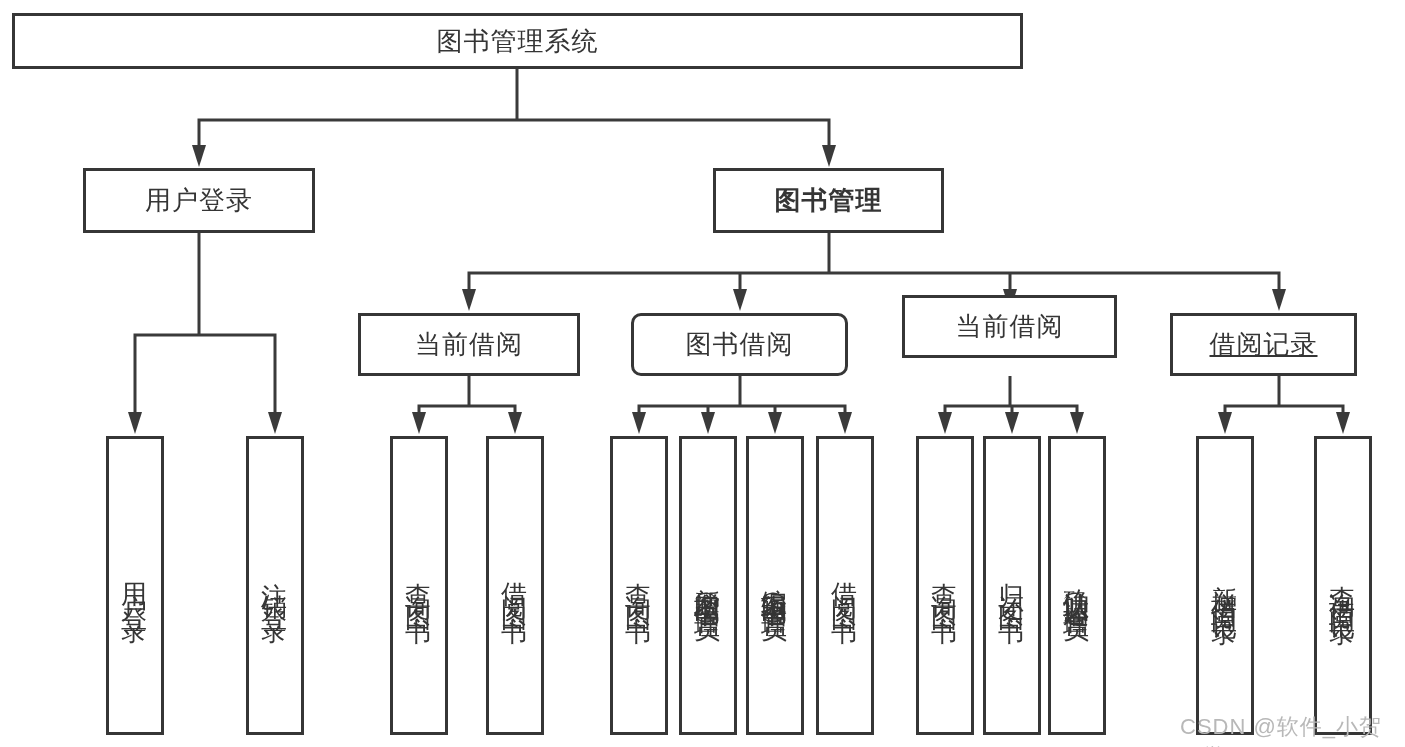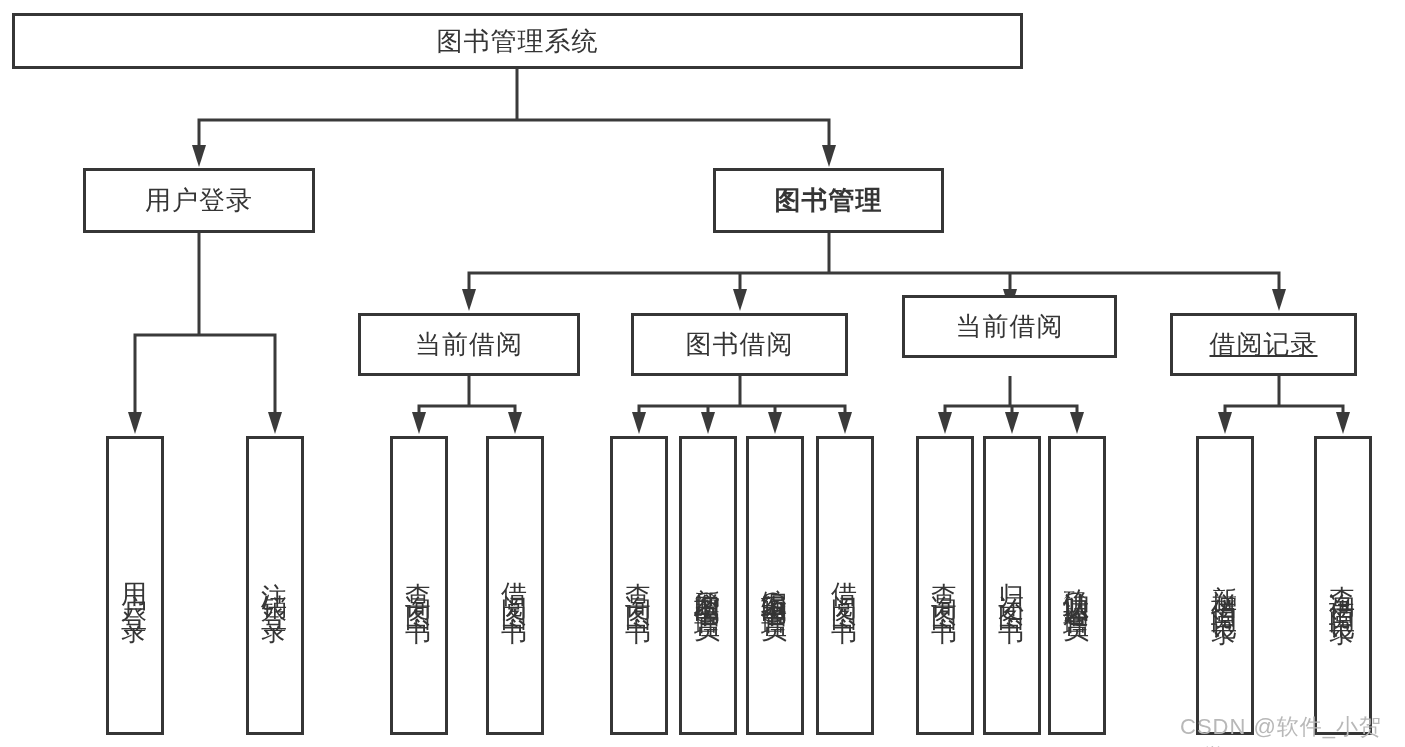--- a/index.html
+++ b/index.html
@@ -94,21 +94,21 @@
   <div class="node" style="left:83px; top:168px; width:232px; height:65px;">
     <span class="lbl">用户登录</span>
   </div>
   <div class="node" style="left:713px; top:168px; width:231px; height:65px;font-weight:bold;">
     <span class="lbl">图书管理</span>
   </div>
 
   <div class="node" style="left:358px; top:313px; width:222px; height:63px;">
     <span class="lbl">当前借阅</span>
   </div>
-  <div class="node" style="left:631px; top:313px; width:217px; height:63px;">
+  <div class="node" style="left:631px; top:313px; width:217px; height:63px;border-radius:10px;">
     <span class="lbl">图书借阅</span>
   </div>
   <div class="node" style="left:902px; top:295px; width:215px; height:63px;">
     <span class="lbl">当前借阅</span>
   </div>
   <div class="node" style="left:1170px; top:313px; width:187px; height:63px;text-decoration:underline;">
     <span class="lbl">借阅记录</span>
   </div>
 
   <div class="node vert leaf" style="left:106px;">

